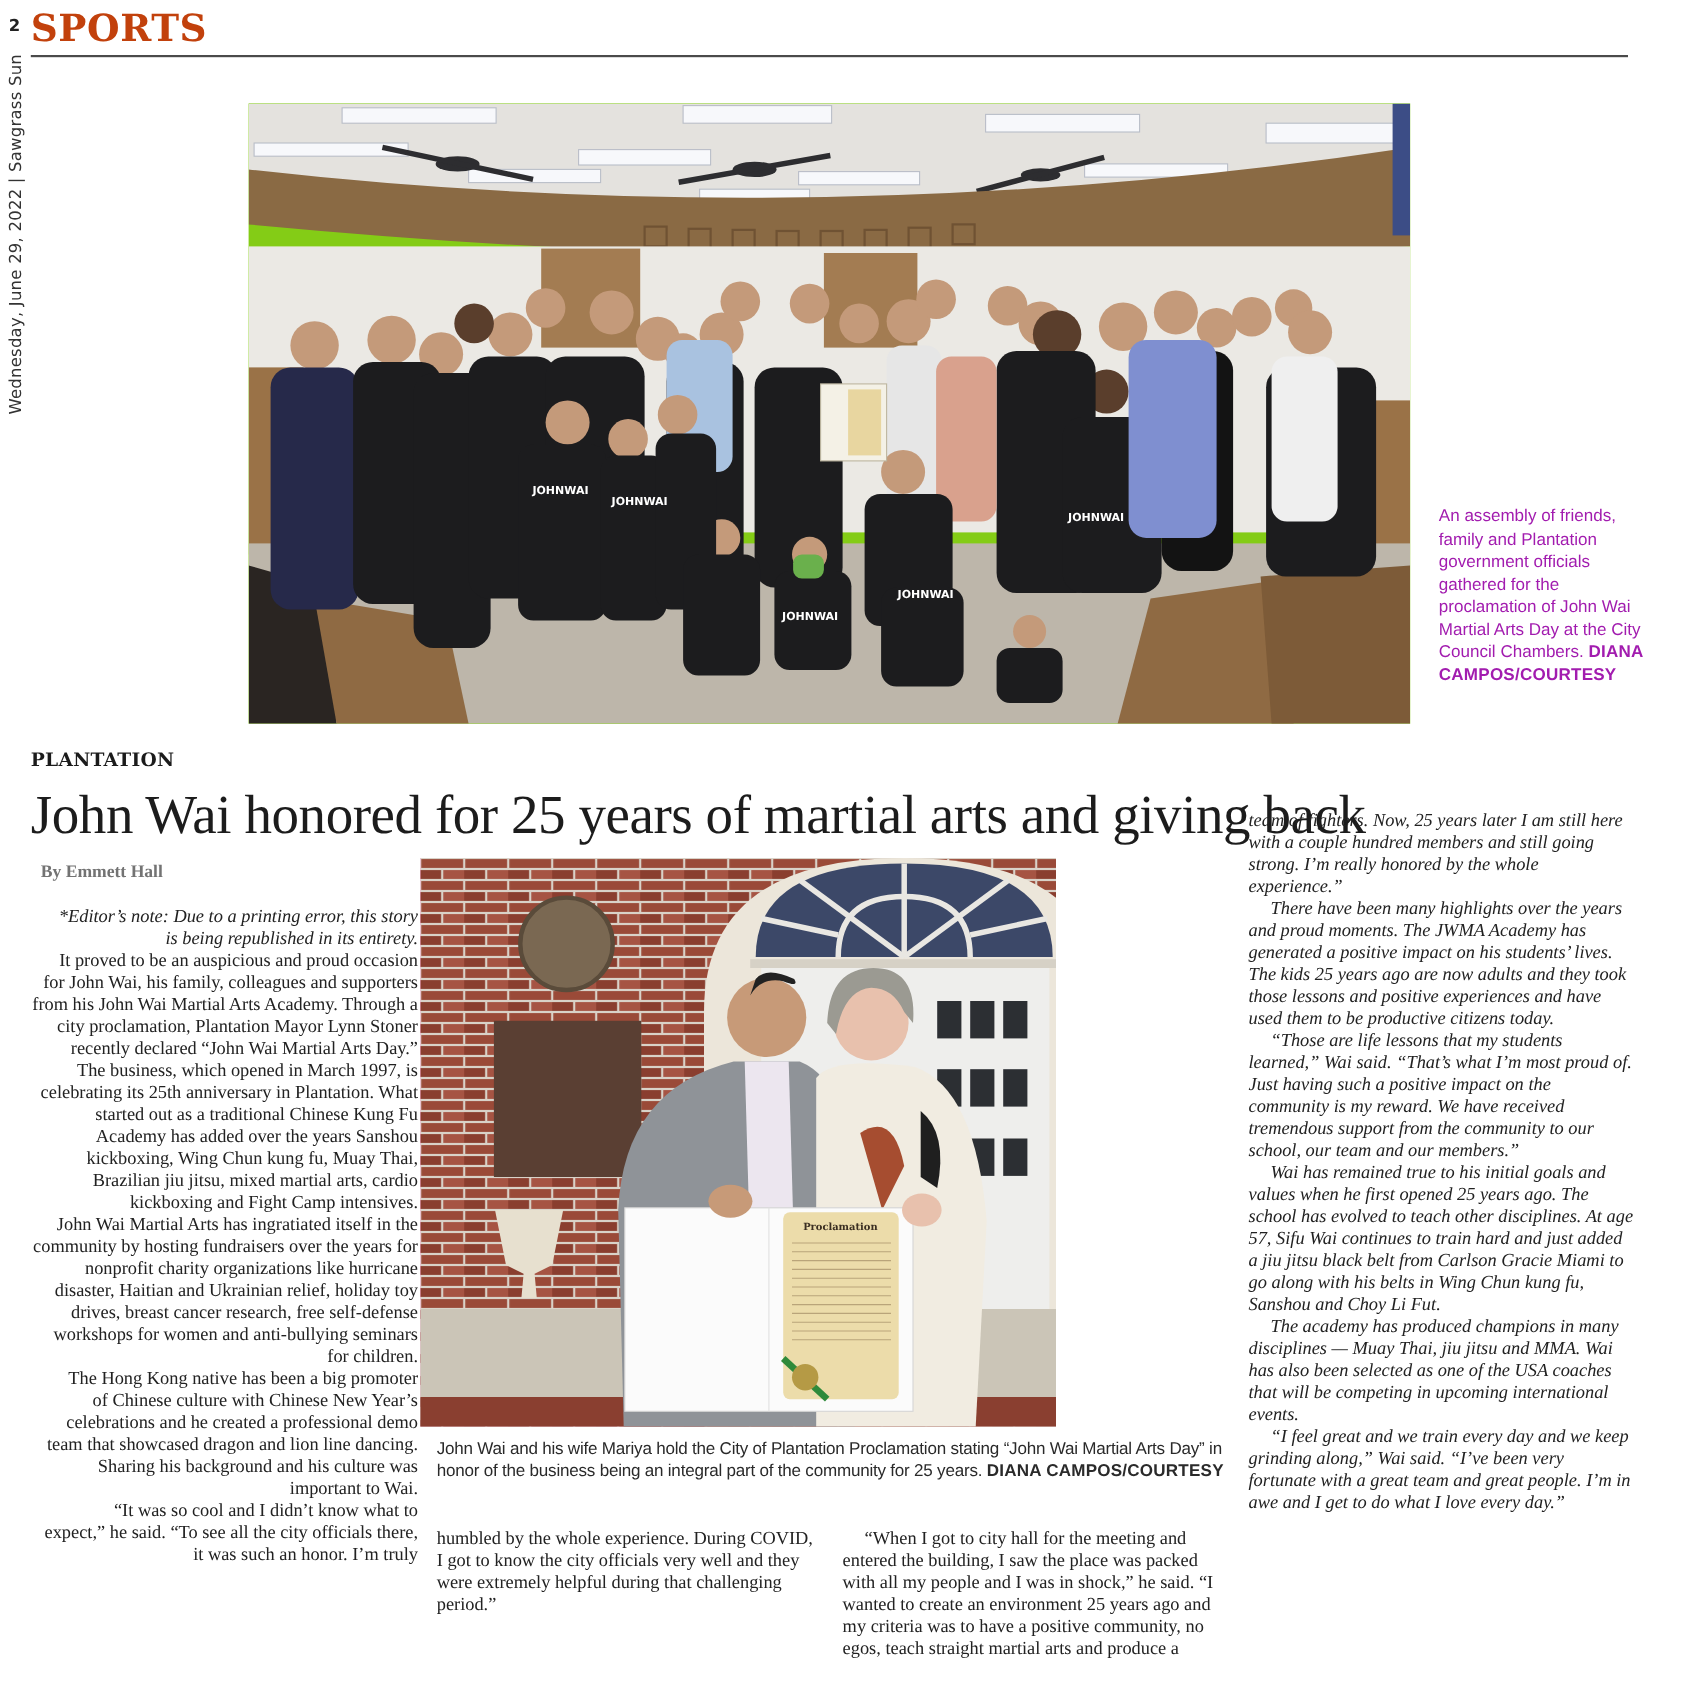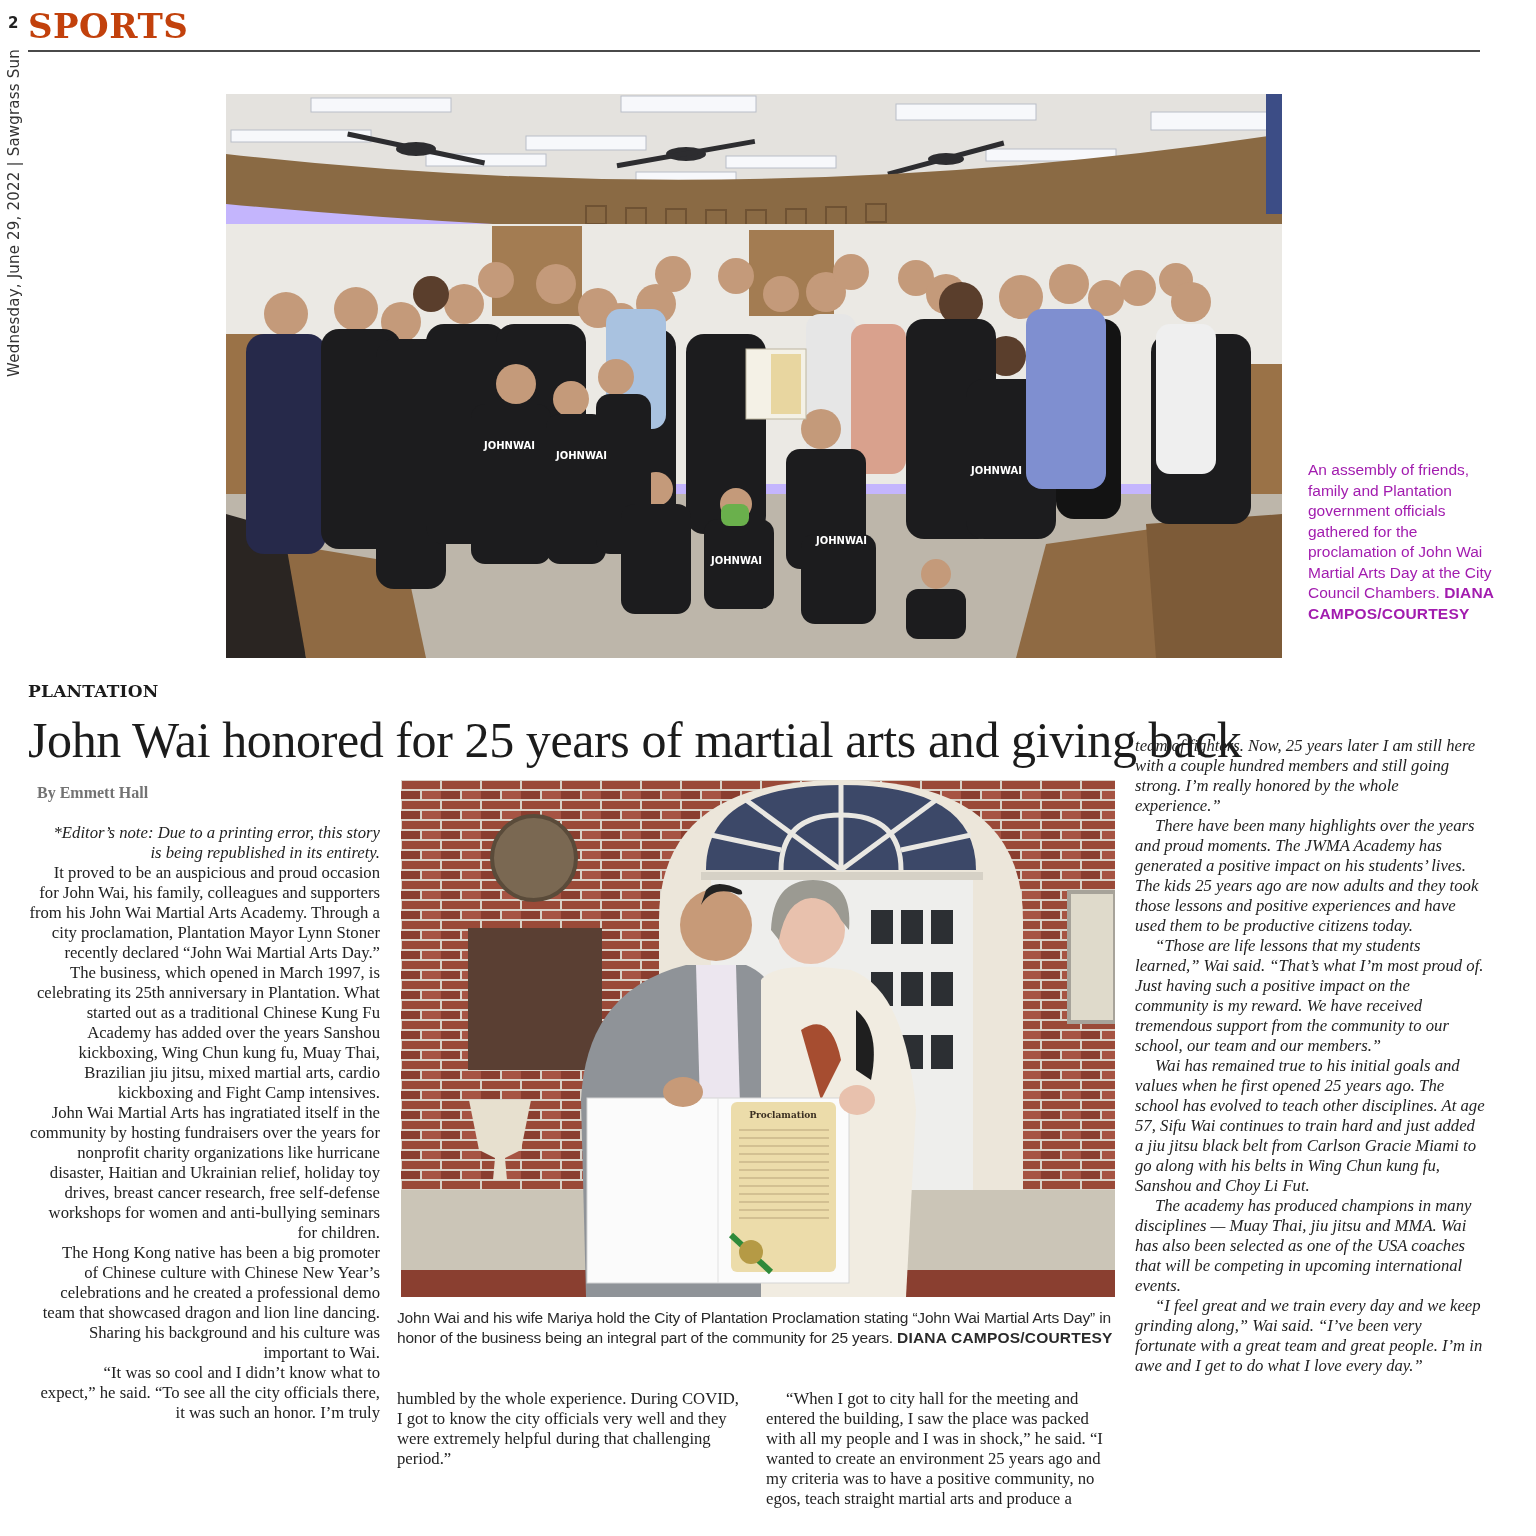--- a/index.html
+++ b/index.html
@@ -10,41 +10,41 @@
   .page-num { left: 8px; top: 14px; font: bold 15px "DejaVu Sans", sans-serif; color: #222; }
   .rail { left: 2px; top: 40px; width: 24px; height: 345px; }
   .rail-text { position: absolute; left: 50%; top: 50%; transform: translate(-50%,-50%) rotate(-90deg);
     white-space: nowrap; font: 15px "DejaVu Sans", sans-serif; color: #333; letter-spacing: 0.2px; }
 
   
   .section { left: 28px; top: 6px; font: 900 34px "DejaVu Serif", serif; letter-spacing: 0.5px; color: #c2410c; }
   .rule { left: 28px; top: 50px; width: 1452px; height: 2px; background: #4a4a4a; }
 
   
-  .photo1 { left: 226px; top: 94px; width: 1056px; height: 564px; overflow: hidden; background: #c4b5fd; }
+  .photo1 { left: 226px; top: 94px; width: 1056px; height: 564px; overflow: hidden; background: #84cc16; }
   .cap1 { left: 1308px; top: 460px; width: 190px; font: 15.5px/20.5px "Liberation Sans", sans-serif; color: #a21caf; }
   .credit { font-weight: bold; letter-spacing: 0.2px; }
 
   
   .kicker { left: 28px; top: 681px; font: 900 17px "DejaVu Serif", serif; color: #1b1b1b; letter-spacing: 0.2px; }
   .headline { left: 28px; top: 708px; font: 50px/64px "Liberation Serif", serif; color: #1c1c1c; white-space: nowrap; letter-spacing: -0.4px; }
 
   
   .byline { left: 37px; top: 784px; font: bold 16px "Liberation Serif", serif; color: #737373; }
   .col { font: 16.7px/20px "Liberation Serif", serif; color: #222; }
   .col p { margin: 0; text-indent: 20px; }
   .col p.noindent { text-indent: 0; }
   .col p.italic { font-style: italic; }
   .col1 { left: 28px; top: 823px; width: 352px; text-align: right; }
   .col2 { left: 397px; top: 1389px; width: 348px; }
   .col3 { left: 766px; top: 1389px; width: 346px; }
   .col4 { left: 1135px; top: 736px; width: 350px; font-style: italic; }
 
   
-  .photo2 { left: 401px; top: 780px; width: 714px; height: 517px; overflow: hidden; background: #f9a8d4; }
+  .photo2 { left: 382px; top: 780px; width: 578px; height: 517px; overflow: hidden; background: #f9a8d4; }
   .cap2 { left: 397px; top: 1308px; width: 716px; font: 15.5px/20px "Liberation Sans", sans-serif; color: #2a2a2a; letter-spacing: -0.2px; }
 </style>
 </head>
 <body>
 
 <div class="abs page-num">2</div>
 <div class="abs rail">
   <span class="rail-text">Wednesday, June 29, 2022  |  Sawgrass Sun</span>
 </div>
 

